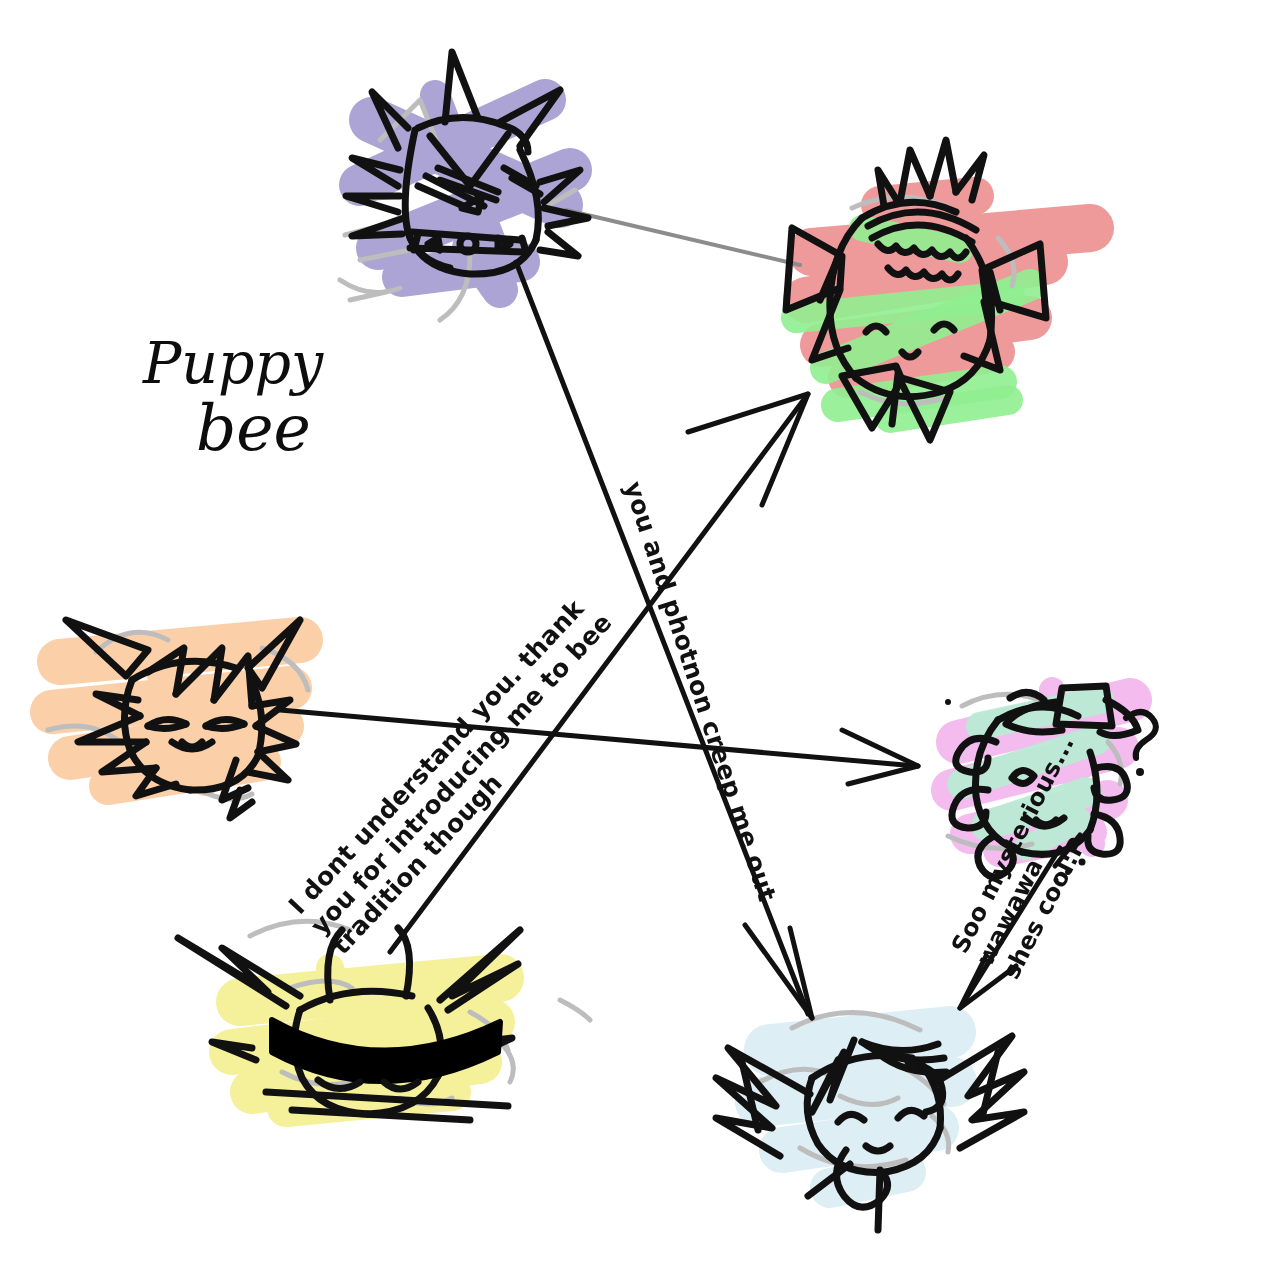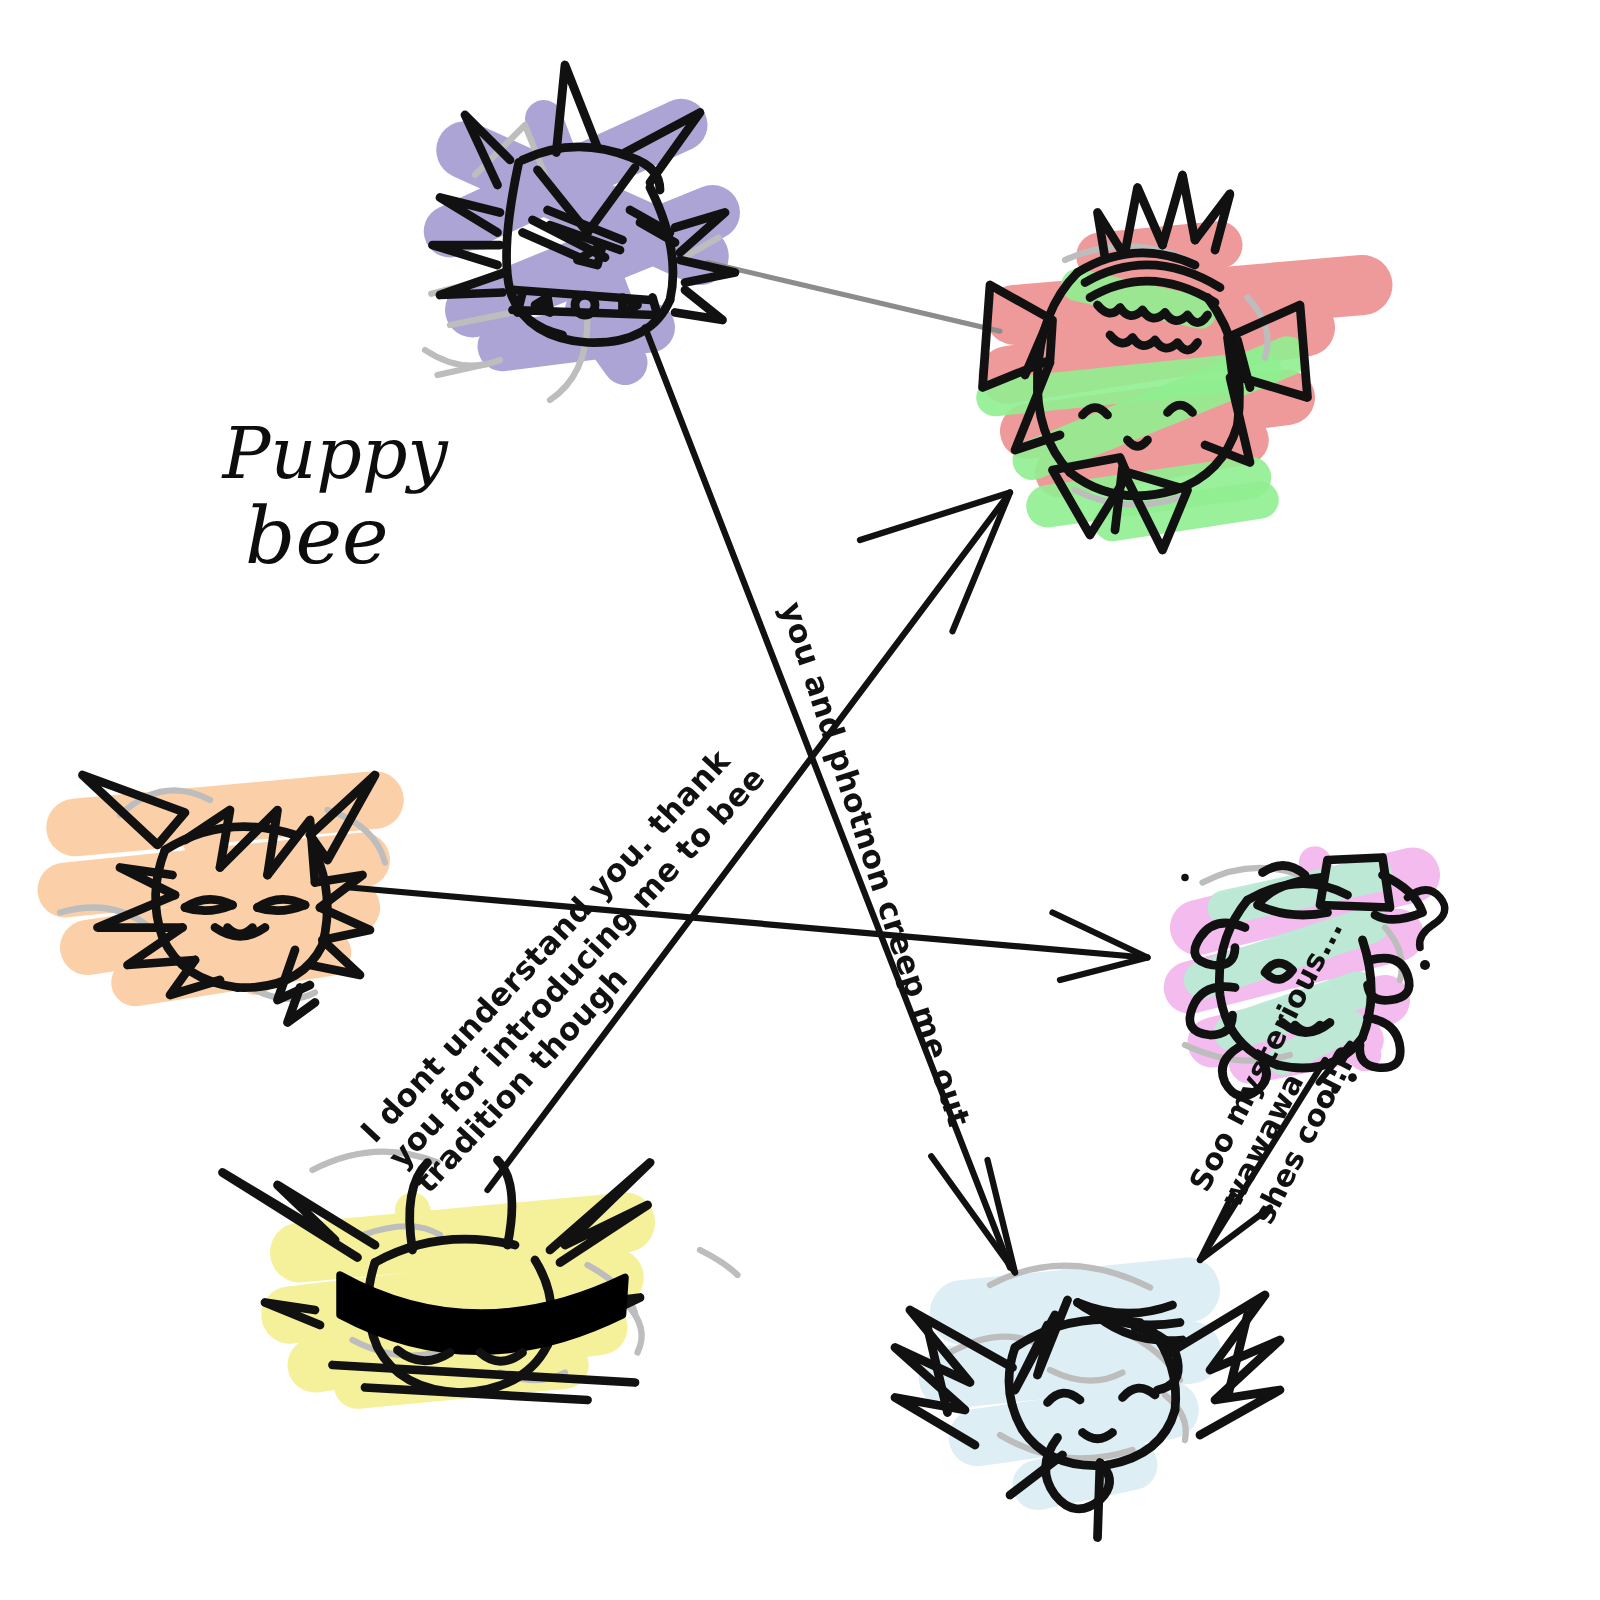--- a/index.html
+++ b/index.html
@@ -26,21 +26,21 @@
     transform-origin:0 0;
     pointer-events:none;
   }
   .edge-label.two-line{line-height:1.18;}
 
   .title-text{
     position:absolute;
     color:#0d0d0d;
     pointer-events:none;
   }
-  .title-l1{left:143px;top:330px;font-size:57px;margin-left:35px;}
+  .title-l1{left:143px;top:330px;font-size:57px;}
   .title-l2{left:196px;top:392px;font-size:63px;}
 
   .hand{
     font-family:"DejaVu Serif", serif;
     font-weight:400;
     font-style:italic;
   }
 </style>
 </head>
 <body>

